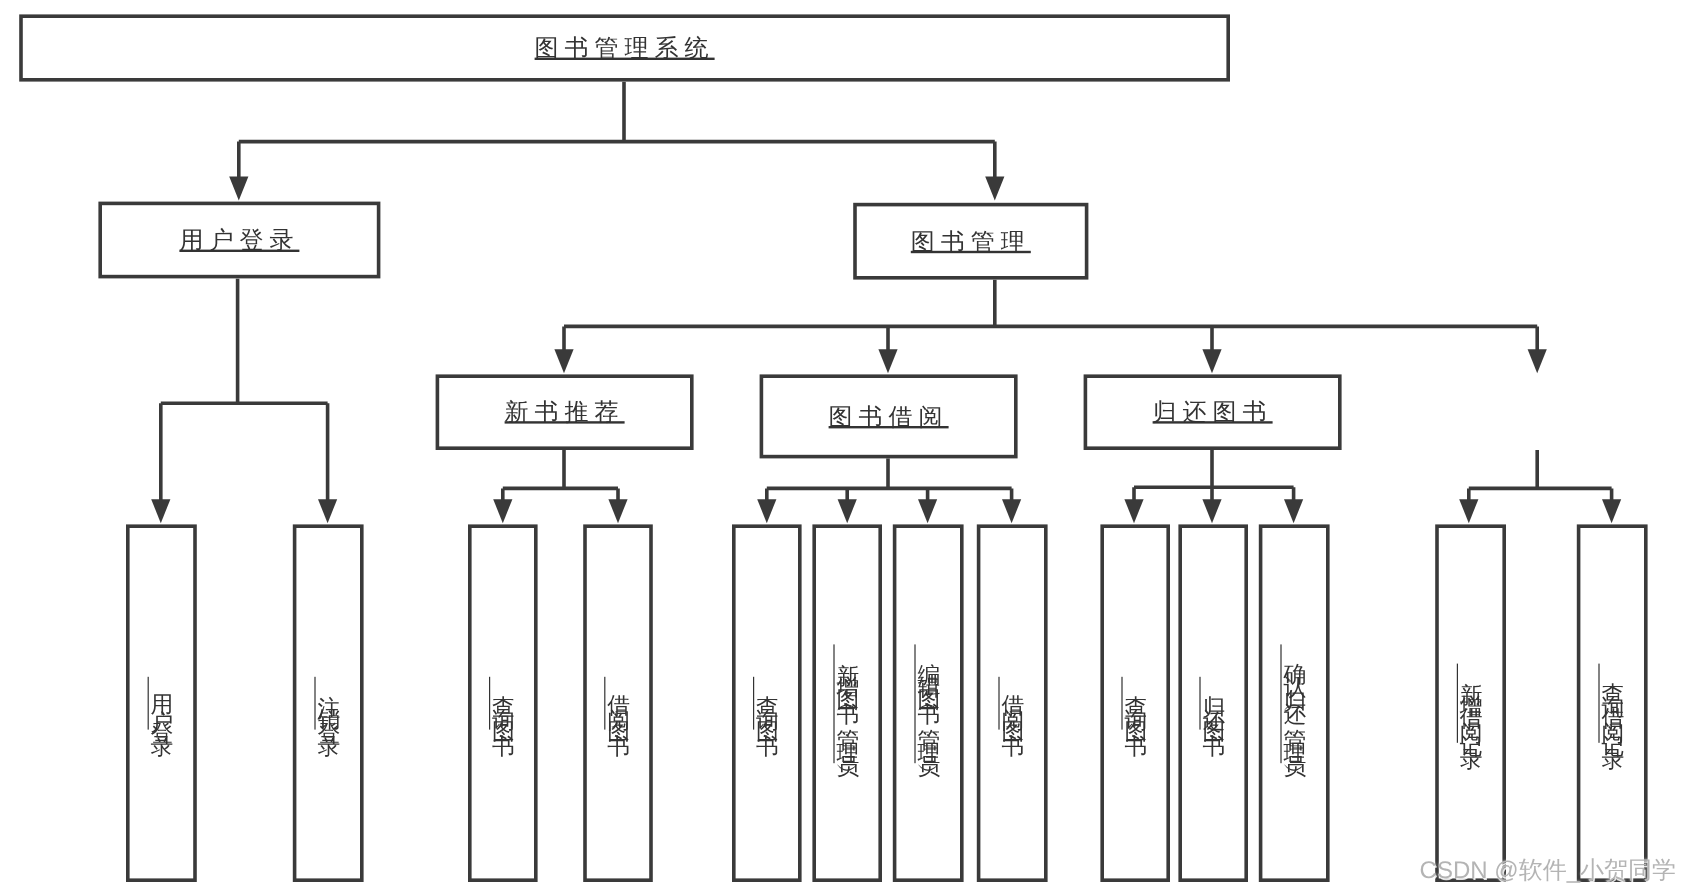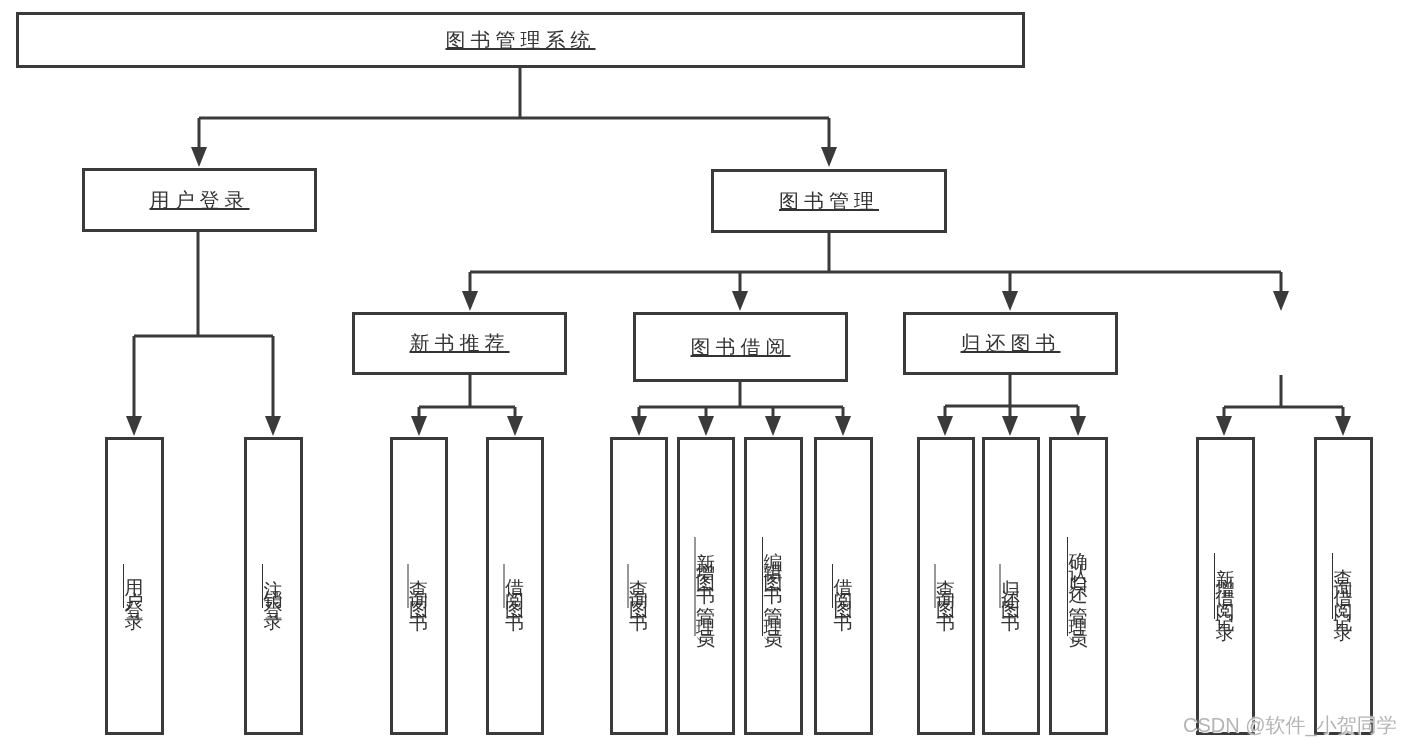--- a/index.html
+++ b/index.html
@@ -90,25 +90,25 @@
     </g>
   </svg>
 
   <div class="node hbox" style="left:16px;top:12px;width:1009px;height:56px">
     <span>图书管理系统</span>
   </div>
 
   <div class="node hbox" style="left:82px;top:168px;width:235px;height:64px">
     <span>用户登录</span>
   </div>
-  <div class="node hbox" style="left:711px;top:169px;width:236px;height:64px">
+  <div class="node hbox" style="left:711px;top:169px;width:196px;height:64px">
     <span>图书管理</span>
   </div>
 
-  <div class="node hbox" style="left:352px;top:312px;width:215px;height:63px">
+  <div class="node hbox" style="left:363px;top:312px;width:215px;height:63px">
     <span>新书推荐</span>
   </div>
   <div class="node hbox" style="left:633px;top:312px;width:215px;height:70px">
     <span>图书借阅</span>
   </div>
   <div class="node hbox" style="left:903px;top:312px;width:215px;height:63px">
     <span>归还图书</span>
   </div>
 
   <div class="node vbox" style="left:105px;top:437px;width:59px;height:298px">

